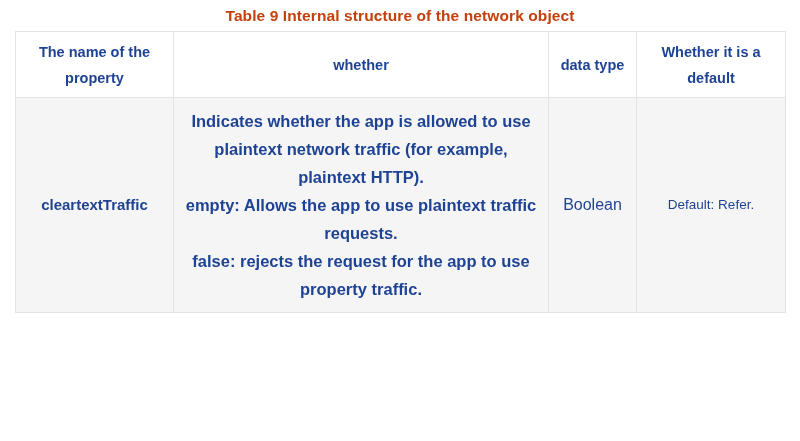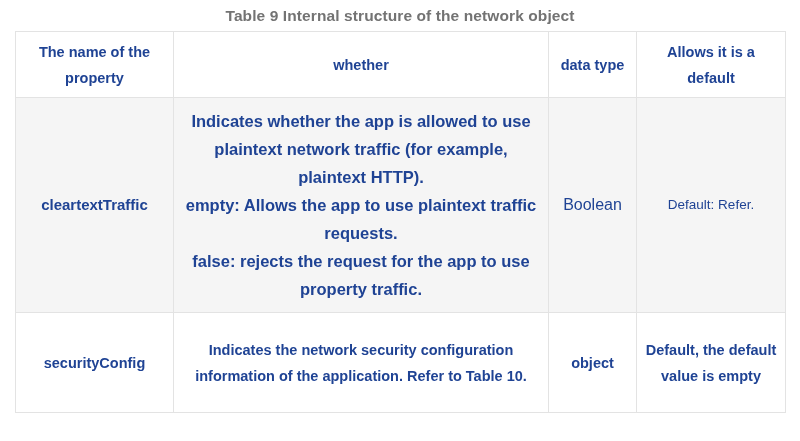--- a/index.html
+++ b/index.html
@@ -23,21 +23,21 @@
   }
 
   .table-caption {
     position: absolute;
     top: 6px;
     left: 0;
     width: 800px;
     text-align: center;
     font-size: 15.5px;
     font-weight: bold;
-    color: #737373;
+    color: #c2410c;
     letter-spacing: 0.1px;
     line-height: 20px;
     white-space: nowrap;
   }
 
   .table-wrap {
     position: absolute;
     left: 15px;
     top: 31px;
     width: 770px;
@@ -141,42 +141,34 @@
         <col class="c-prop">
         <col class="c-meaning">
         <col class="c-type">
         <col class="c-default">
       </colgroup>
       <thead>
         <tr class="head-row">
           <th>The name of the property</th>
           <th>whether</th>
           <th>data type</th>
-          <th>Allows it is a default</th>
+          <th>Whether it is a default</th>
         </tr>
       </thead>
       <tbody>
 
         <tr class="row-shaded">
           <td class="cell-prop-light">cleartextTraffic</td>
           <td class="cell-meaning-big">
             <span class="para">Indicates whether the app is allowed to use plaintext network traffic (for example, plaintext HTTP).</span>
             <span class="para">empty: Allows the app to use plaintext traffic requests.</span>
             <span class="para">false: rejects the request for the app to use property traffic.</span>
           </td>
           <td class="cell-type-light">Boolean</td>
           <td class="cell-default-light">Default: Refer.</td>
         </tr>
 
-        <tr class="row-plain">
-          <td class="cell-prop-bold">securityConfig</td>
-          <td class="cell-meaning-small">
-            <span class="para">Indicates the network security configuration information of the application. Refer to Table 10.</span>
-          </td>
-          <td class="cell-type-bold">object</td>
-          <td class="cell-default-bold">Default, the default value is empty</td>
-        </tr>
 
       </tbody>
     </table>
   </div>
 
 </div>
 
 </body></html>

